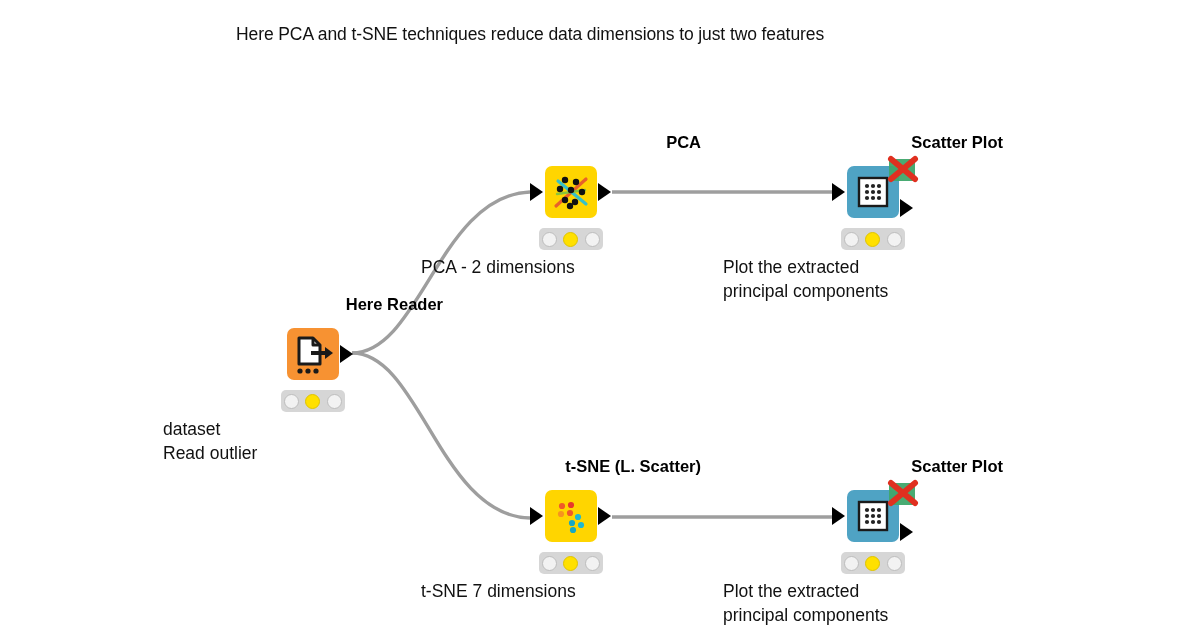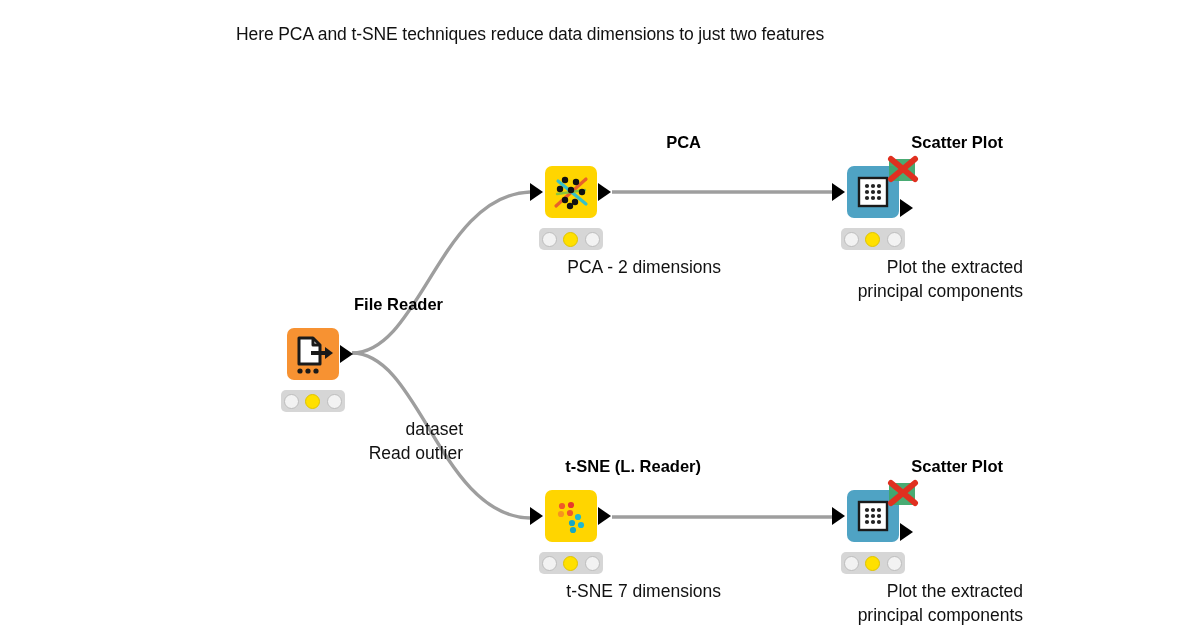--- a/index.html
+++ b/index.html
@@ -61,21 +61,21 @@
     background:#D6D6D6;
     display:flex;align-items:center;justify-content:space-around;
     left:50%;transform:translateX(-50%);
   }
   .bulb{width:15px;height:15px;border-radius:50%;background:#F2F2F2;border:1px solid #BDBDBD;box-sizing:border-box;}
   .bulb.on{background:#FFE000;border-color:#E0C400;}
 
   .node-desc{
     position:absolute;
     width:300px;left:50%;transform:translateX(-50%);
-    text-align:right;
+    text-align:left;
     font-size:17.5px;
     line-height:24px;
     color:#111;
   }
 
   
   .port{position:absolute;width:0;height:0;
     border-top:9px solid transparent;
     border-bottom:9px solid transparent;
     border-left:13px solid #000;}
@@ -96,21 +96,21 @@
     <path d="M 352 353 C 420 353, 440 195, 530 192" fill="none" stroke="#9E9E9E" stroke-width="3.4"></path>
 
     <path d="M 352 353 C 420 353, 440 516, 530 518" fill="none" stroke="#9E9E9E" stroke-width="3.4"></path>
 
     <path d="M 612 192 L 836 192" fill="none" stroke="#9E9E9E" stroke-width="3.4"></path>
 
     <path d="M 612 517 L 836 517" fill="none" stroke="#9E9E9E" stroke-width="3.4"></path>
   </svg>
 
   <div class="node" style="left:313px;top:295px;width:0;">
-    <div class="node-title" style="top:0;">File Reader</div>
+    <div class="node-title" style="top:0;">Here Reader</div>
 
     <div class="node-box orange" style="left:-26px;top:33px;">
       <svg width="52" height="52" viewBox="0 0 52 52">
 
         <path d="M12 10 H26 L33 17 V36 H12 Z" fill="#ffffff" stroke="#1a1a1a" stroke-width="3" stroke-linejoin="round"></path>
         <path d="M26 10 L26 17 L33 17" fill="none" stroke="#1a1a1a" stroke-width="3" stroke-linejoin="round"></path>
 
         <path d="M24 25 H41" stroke="#1a1a1a" stroke-width="4" stroke-linecap="butt"></path>
         <path d="M38 19 L46 25 L38 31 Z" fill="#1a1a1a"></path>
 
@@ -204,21 +204,21 @@
       <span class="bulb"></span>
     </div>
 
     <div class="node-desc" style="top:122px;">
       <div>Plot the extracted</div>
       <div>principal components</div>
     </div>
   </div>
 
   <div class="node" style="left:571px;top:457px;width:0;">
-    <div class="node-title" style="top:0;">t-SNE (L. Reader)</div>
+    <div class="node-title" style="top:0;">t-SNE (L. Scatter)</div>
 
     <div class="node-box yellow" style="left:-26px;top:33px;">
       <svg width="52" height="52" viewBox="0 0 52 52">
         <g>
           <circle cx="17" cy="16" r="3.1" fill="#F05A28"></circle>
           <circle cx="26" cy="15" r="3.1" fill="#E8382B"></circle>
           <circle cx="16" cy="24" r="3.1" fill="#F7941E"></circle>
           <circle cx="25" cy="23" r="3.1" fill="#F05A28"></circle>
         </g>
         <g>

